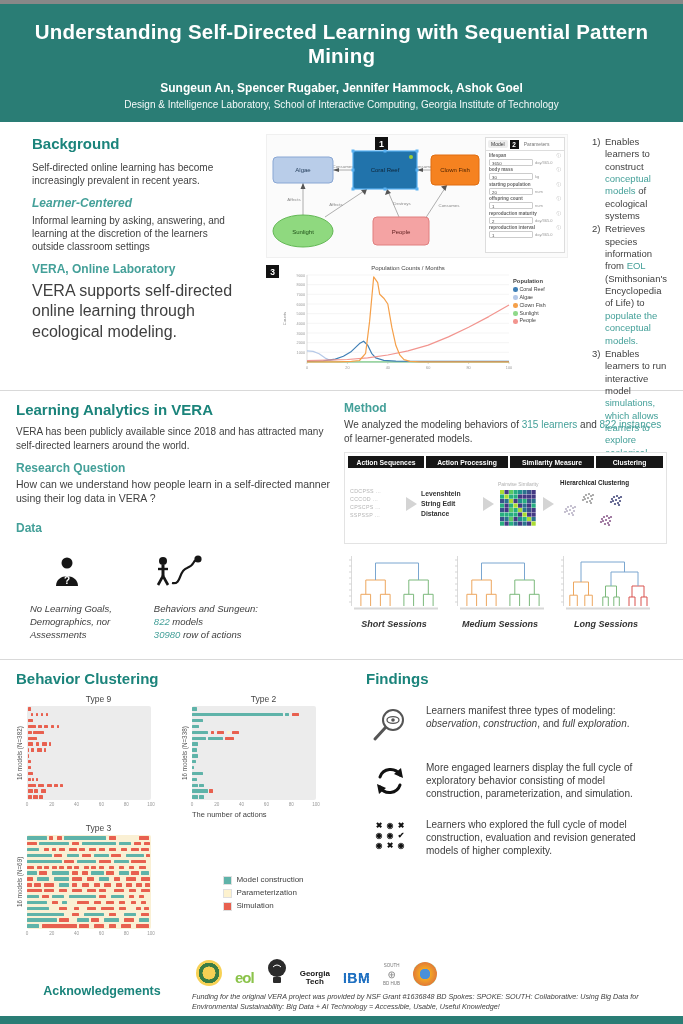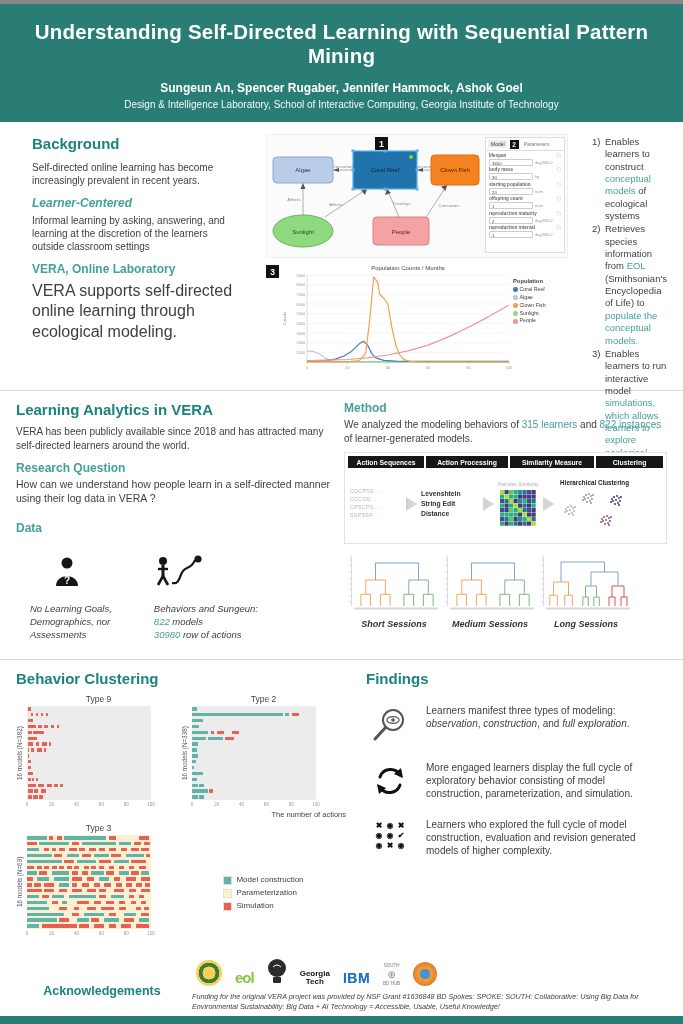--- a/index.html
+++ b/index.html
@@ -63,35 +63,35 @@
   .pipe-heads{display:flex;gap:2px}
   .pipe-heads span{background:#161616;color:#fff;font-size:6.8px;font-weight:bold;text-align:center;padding:2.5px 0}
   .ph0{flex:0 0 76px}.ph1{flex:0 0 82px}.ph2{flex:0 0 84px}.ph3{flex:1}
   .pipe-body{display:flex;align-items:center;gap:4px;height:72px;padding:2px}
   .seqs{font-size:5.3px;color:#b5b5b5;line-height:1.5;width:52px;letter-spacing:.3px}
   .parr{width:0;height:0;border-top:7px solid transparent;border-bottom:7px solid transparent;border-left:11px solid #d4d4d4}
   .lev{font-size:6.8px;font-weight:bold;color:#333;line-height:1.45;width:58px}
   .simcol,.cluscol{display:flex;flex-direction:column;align-items:center;gap:2px}
   .simcap{font-size:5px;color:#b0b0b0}
   .cluscap{font-size:6.3px;font-weight:bold;color:#222}
-  .dendros{display:flex;margin-top:10px;padding-left:2px}
+  .dendros{display:flex;gap:10px;margin-top:10px;padding-left:2px}
   .den{display:flex;flex-direction:column;align-items:center}
   .den .cap{font-size:9px;font-style:italic;font-weight:bold;color:#333;margin-top:3px}
   
   .sec-bot{display:flex;gap:6px;padding:10px 16px 0;height:284px}
   .bot-left{width:336px;flex:none}
   .chartgrid{display:grid;grid-template-columns:165px 165px;row-gap:4px;margin-top:4px}
   .echart .etitle{font-size:8.5px;color:#444;text-align:center;margin-bottom:2px}
   .ebody{display:flex;align-items:stretch}
   .eylab{writing-mode:vertical-rl;transform:rotate(180deg);font-size:6.3px;color:#555;text-align:center;width:11px}
   .eplot{position:relative;width:124px;height:94px;border-radius:2px}
   .eseg{position:absolute;height:3.4px;border-radius:.5px}
   .eticks{position:relative;height:9px;margin-left:11px;width:124px;font-size:4.6px;color:#999}
   .eticks span{position:absolute;top:2px;transform:translateX(-50%)}
-  .exlab{font-size:7.5px;color:#444;text-align:right;margin-left:11px;margin-top:1px}
+  .exlab{font-size:7.5px;color:#444;text-align:left;margin-left:11px;margin-top:1px}
   .blegend{align-self:center;justify-self:center;font-size:8px;line-height:1.6;margin-top:26px}
   .blegend .le{display:flex;align-items:center;gap:4px}
   .blegend .sw{width:9px;height:9px;border:1px solid #e0e0e0;flex:none}
   .bot-right{flex:1;padding-left:8px}
   .fitem{display:flex;gap:12px;margin-top:17px;align-items:flex-start}
   .fitem .ficon{width:48px;flex:none;display:flex;justify-content:center;padding-top:2px}
   .fitem .ftext{font-size:10px;line-height:1.32;padding-right:4px}
   .xogrid{display:grid;grid-template-columns:repeat(3,11px);row-gap:2px;font-size:8px;line-height:1;color:#111;font-weight:bold;text-align:center}
   
   .ack{display:flex;padding:6px 16px 0;gap:4px}

